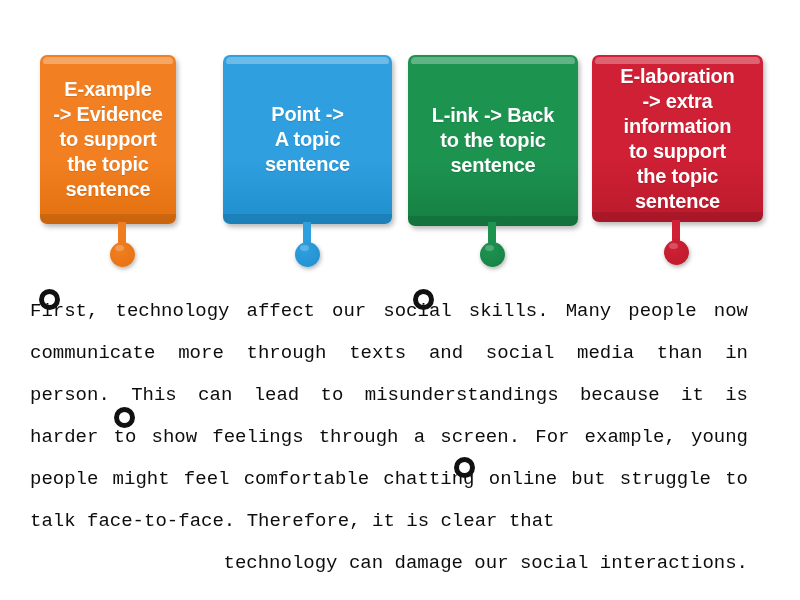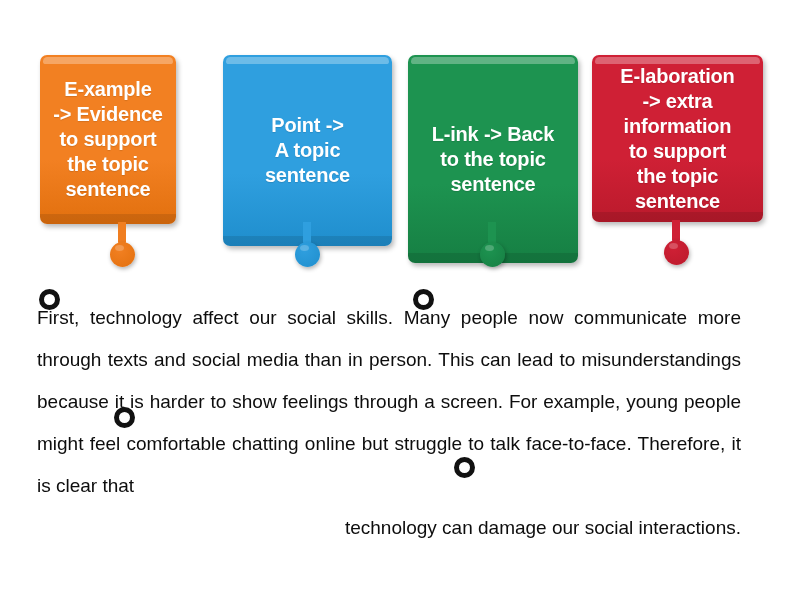--- a/index.html
+++ b/index.html
@@ -105,27 +105,27 @@
 
   
   #paragraph-block {
     position: absolute;
     left: 30px;
     top: 290px;
     width: 718px;
   }
 
   #paragraph-text {
-    margin: 7px;
+    margin: 0;
     color: #0d0d0d;
     font-size: 19px;
     line-height: 42px;
     text-align: justify;
     text-justify: inter-word;
-    font-family: Liberation Sans, sans-serif;
+    font-family: Liberation Mono, monospace;
   }
   #paragraph-text .last-line {
     text-align: right;
   }
 
   
   .ring-marker {
     position: absolute;
     border-radius: 50%;
     border: 5px solid #111111;
@@ -145,31 +145,31 @@
 -&gt; Evidence
 to support
 the topic
 sentence</div>
     </div>
     <div class="stem" id="stem-0" style="left: 118px; top: 222px; height: 22px; background: rgb(240, 126, 32);"></div>
     <div class="knob" id="knob-0" style="left: 109.5px; top: 242px; background: radial-gradient(circle at 38% 32%, rgb(242, 128, 34) 0%, rgb(226, 112, 14) 100%);"></div>
   </div>
 
   <div class="card-unit">
-    <div class="card" id="card-1" style="left: 223px; top: 55px; width: 169px; height: 191px; background: linear-gradient(rgb(47, 159, 223) 0%, rgb(47, 159, 223) 62%, rgb(31, 142, 205) 100%);">
+    <div class="card" id="card-1" style="left: 223px; top: 55px; width: 169px; height: 169px; background: linear-gradient(rgb(47, 159, 223) 0%, rgb(47, 159, 223) 62%, rgb(31, 142, 205) 100%);">
       <div class="card-label">Point -&gt;
 A topic
 sentence</div>
     </div>
     <div class="stem" id="stem-1" style="left: 303px; top: 222px; height: 22px; background: rgb(47, 159, 223);"></div>
     <div class="knob" id="knob-1" style="left: 294.5px; top: 242px; background: radial-gradient(circle at 38% 32%, rgb(47, 159, 223) 0%, rgb(31, 142, 205) 100%);"></div>
   </div>
 
   <div class="card-unit">
-    <div class="card" id="card-2" style="left: 408px; top: 55px; width: 170px; height: 208px; background: linear-gradient(rgb(29, 147, 80) 0%, rgb(29, 147, 80) 62%, rgb(22, 127, 67) 100%);">
+    <div class="card" id="card-2" style="left: 408px; top: 55px; width: 170px; height: 171px; background: linear-gradient(rgb(29, 147, 80) 0%, rgb(29, 147, 80) 62%, rgb(22, 127, 67) 100%);">
       <div class="card-label">L-ink -&gt; Back
 to the topic
 sentence</div>
     </div>
     <div class="stem" id="stem-2" style="left: 488px; top: 222px; height: 22px; background: rgb(29, 147, 80);"></div>
     <div class="knob" id="knob-2" style="left: 479.5px; top: 242px; background: radial-gradient(circle at 38% 32%, rgb(29, 147, 80) 0%, rgb(22, 127, 67) 100%);"></div>
   </div>
 
   <div class="card-unit">
     <div class="card" id="card-3" style="left: 592px; top: 55px; width: 171px; height: 167px; background: linear-gradient(rgb(207, 32, 53) 0%, rgb(207, 32, 53) 62%, rgb(187, 26, 44) 100%); justify-content: center;">

